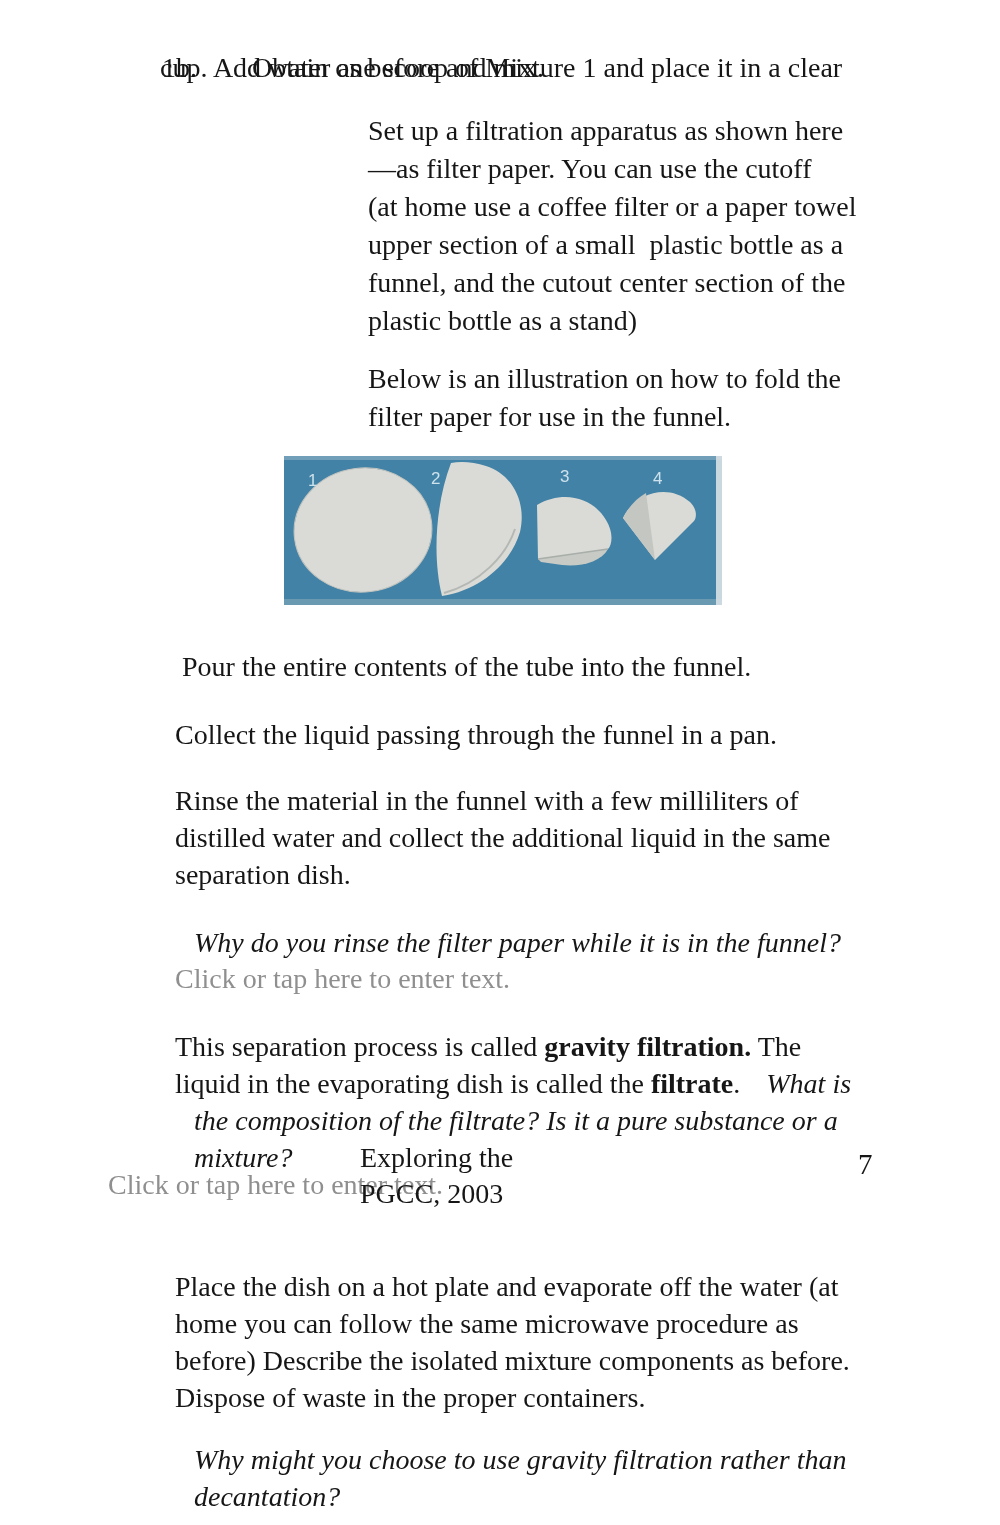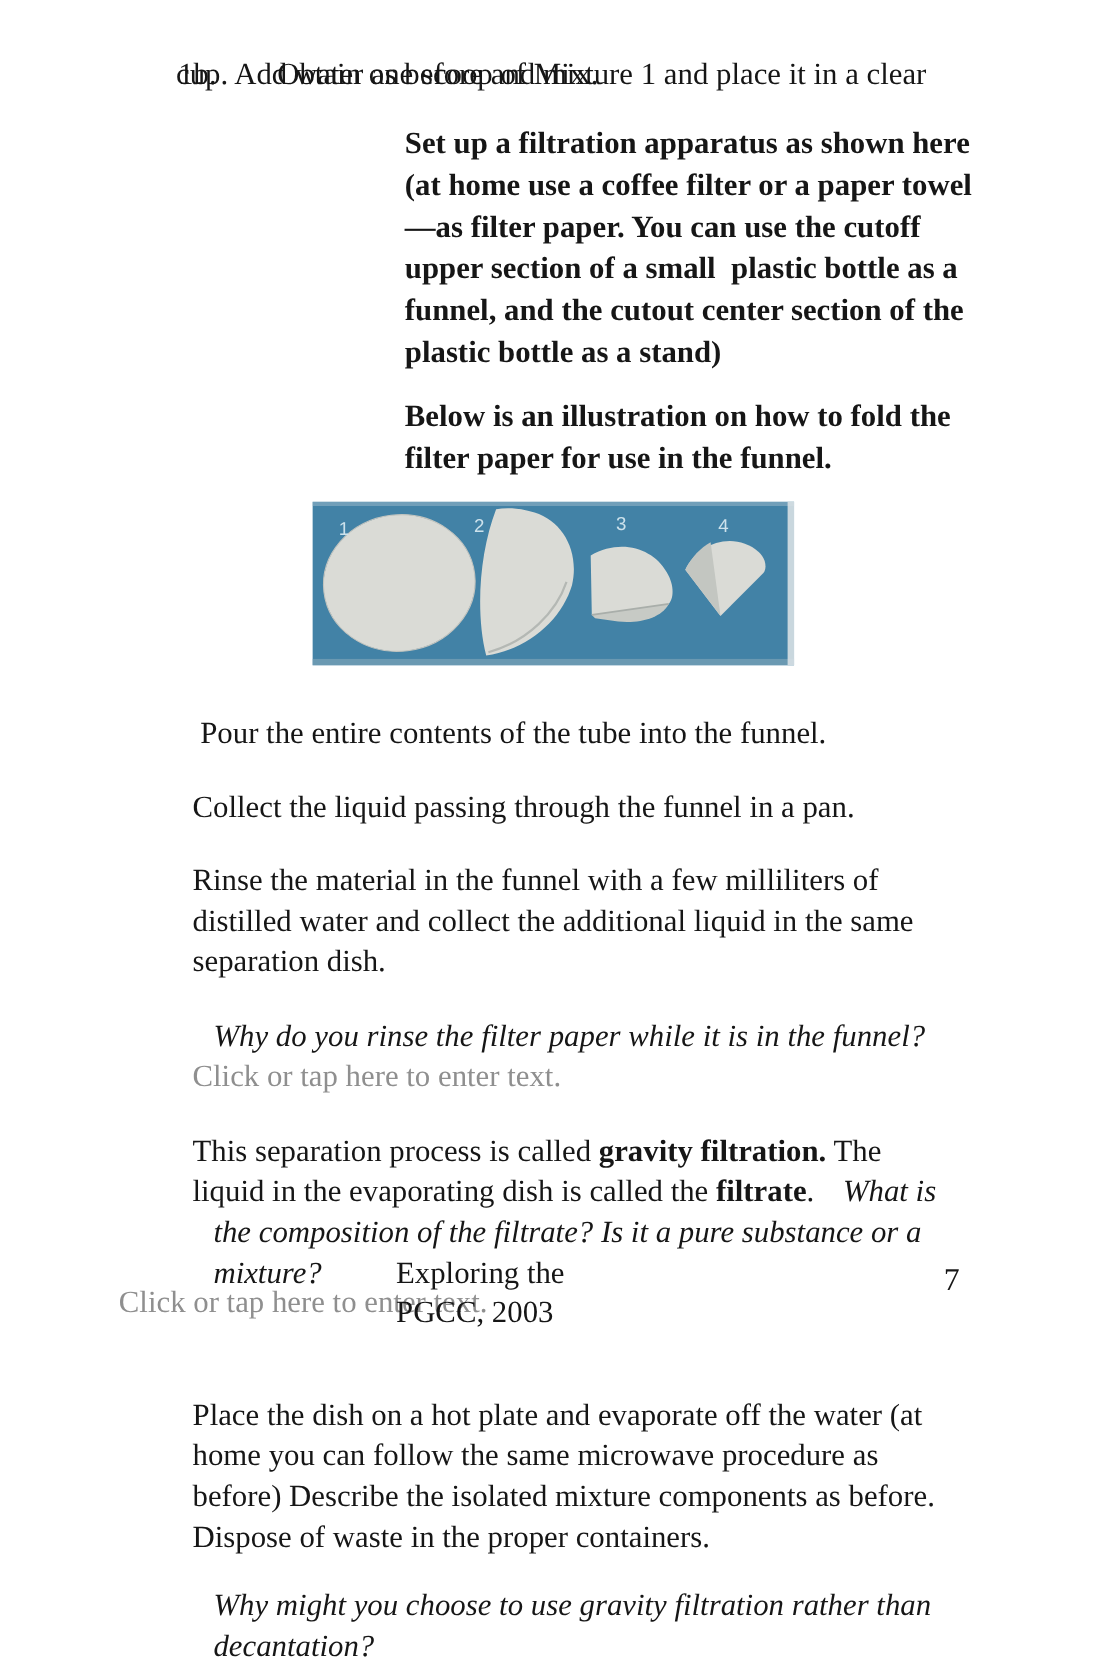--- a/index.html
+++ b/index.html
@@ -7,21 +7,21 @@
     position:relative;
     width:1000px; height:1525px;
     background:#ffffff;
     font-family:"Liberation Serif", serif;
     font-size:28px;
     color:#161616;
     overflow:hidden;
   }
   .abs { position:absolute; }
   .line { white-space:pre; line-height:37px; height:37px; }
-  .lh38 .line { line-height:38px; height:38px;font-weight:bold; }
+  .lh38 .line { line-height:38px; height:38px; }
   .lh36 .line { line-height:36px; height:36px; }
   .italic { font-style:italic;margin-left:19px; }
   .bold { font-weight:bold; }
   .placeholder { color:#8f8f8f; white-space:pre; line-height:37px;text-align:right; }
   .num-label { display:inline-block; width:90px; }
   #p-1b       { left:120px; top:12px; }
   #p-1b .cont { margin-left:40px; }
   #p-setup    { left:368px; top:112px; }
   #p-below    { left:368px; top:360px; }
   #figure     { left:284px; top:456px; width:438px; height:149px; }
@@ -45,22 +45,22 @@
 
   <div class="abs" id="p-1b">
     <div class="line">
       <span class="num-label">1b.</span><span>Obtain one scoop of Mixture 1 and place it in a clear</span>
     </div>
     <div class="line cont">cup. Add water as before and mix.</div>
   </div>
 
   <div class="abs lh38" id="p-setup">
     <div class="line">Set up a filtration apparatus as shown here</div>
+    <div class="line">—as filter paper. You can use the cutoff</div>
     <div class="line">(at home use a coffee filter or a paper towel</div>
-    <div class="line">—as filter paper. You can use the cutoff</div>
     <div class="line">upper section of a small  plastic bottle as a</div>
     <div class="line">funnel, and the cutout center section of the</div>
     <div class="line">plastic bottle as a stand)</div>
   </div>
 
   <div class="abs lh38" id="p-below">
     <div class="line">Below is an illustration on how to fold the</div>
     <div class="line">filter paper for use in the funnel.</div>
   </div>
 

